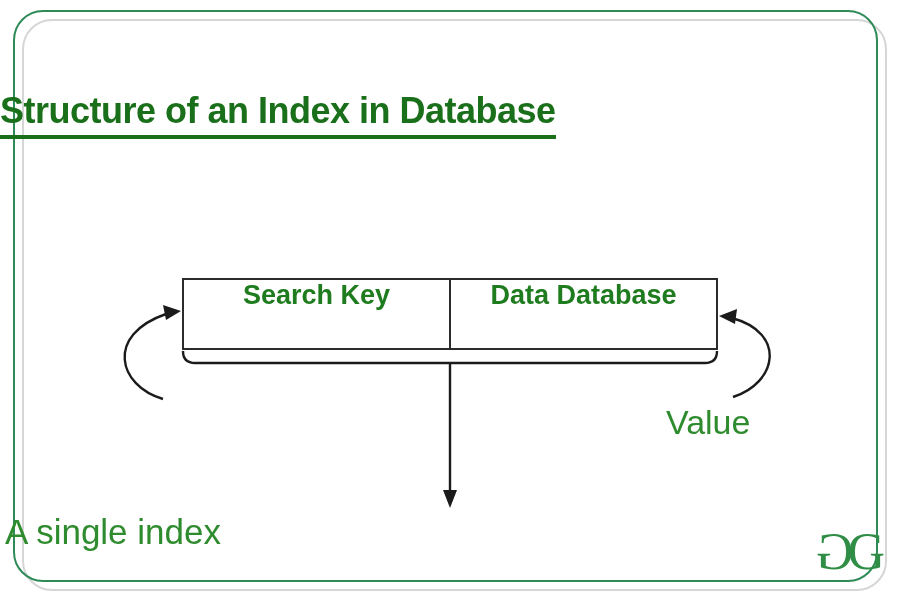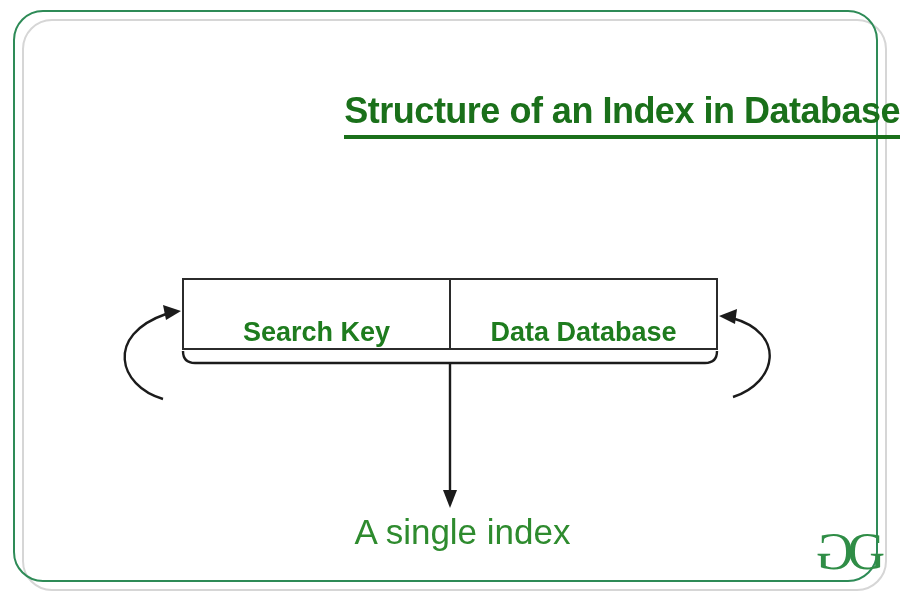--- a/index.html
+++ b/index.html
@@ -25,21 +25,21 @@
     left: 13px; top: 10px;
     width: 865px; height: 572px;
     border: 2.5px solid #2e8b57;
     border-radius: 30px;
     box-sizing: border-box;
   }
   .title {
     position: absolute;
     left: 0; right: 0; top: 90px;
     margin: 0;
-    text-align: right;
+    text-align: left;
     font-size: 36px;
     font-weight: bold;
     letter-spacing: -0.5px;
     color: #1a701a;
     text-decoration: underline;
   }
   .title .underline {
     display: inline-block;
     border-bottom: 4px solid #1a701a;
     padding-bottom: 3px;
@@ -49,21 +49,21 @@
     left: 182px; top: 278px;
     width: 536px; height: 72px;
     border: 2px solid #2b2b2b;
     box-sizing: border-box;
     display: flex;
     background: #ffffff;
   }
   .cell {
     flex: 1 1 50%;
     display: flex;
-    align-items: flex-end;
+    align-items: flex-start;
     justify-content: center;
     font-size: 27px;
     font-weight: bold;
     color: #1e7c1e;
   }
   .cell.left { border-right: 2px solid #2b2b2b; }
   .overlay {
     position: absolute;
     left: 0; top: 0;
     width: 900px; height: 600px;
@@ -72,23 +72,22 @@
   .diagram-label {
     position: absolute;
     font-size: 34px;
     color: #2e8b2e;
     white-space: nowrap;
   }
   .label-key   { left: 154px; top: 403px; }
   .label-value { left: 666px; top: 403px; }
   .label-caption {
     left: 5px; right: 0; top: 512px;
-    text-align: center;
+    text-align: left;
     font-size: 35px;
-    margin-left: 20px;
   }
   .logo {
     position: absolute;
     left: 816px; top: 526px;
     font-family: "Liberation Serif", serif;
     font-size: 52px;
     line-height: 1;
     color: #2f8d46;
     white-space: nowrap;
   }
@@ -126,19 +125,20 @@
     <path d="M 450 363 L 450 496" fill="none" stroke="#1b1b1b" stroke-width="2.4"></path>
     <polygon points="450,508 443,490 457,490" fill="#1b1b1b"></polygon>
 
     <path d="M 163 399 C 118 386 105 335 166 314" fill="none" stroke="#1b1b1b" stroke-width="2.4"></path>
     <polygon points="181,311 163,305 166,320" fill="#1b1b1b"></polygon>
 
     <path d="M 733 397 C 777 383 787 333 732 318" fill="none" stroke="#1b1b1b" stroke-width="2.4"></path>
     <polygon points="719,316 737,309 735,324" fill="#1b1b1b"></polygon>
   </svg>
 
+  <div class="diagram-label label-value">Value</div>
   <div class="diagram-label label-caption">A single index</div>
 
   <div class="logo">
     <span class="g-flip">G</span><span>G</span>
   </div>
 
 </div>
 
 </body></html>

